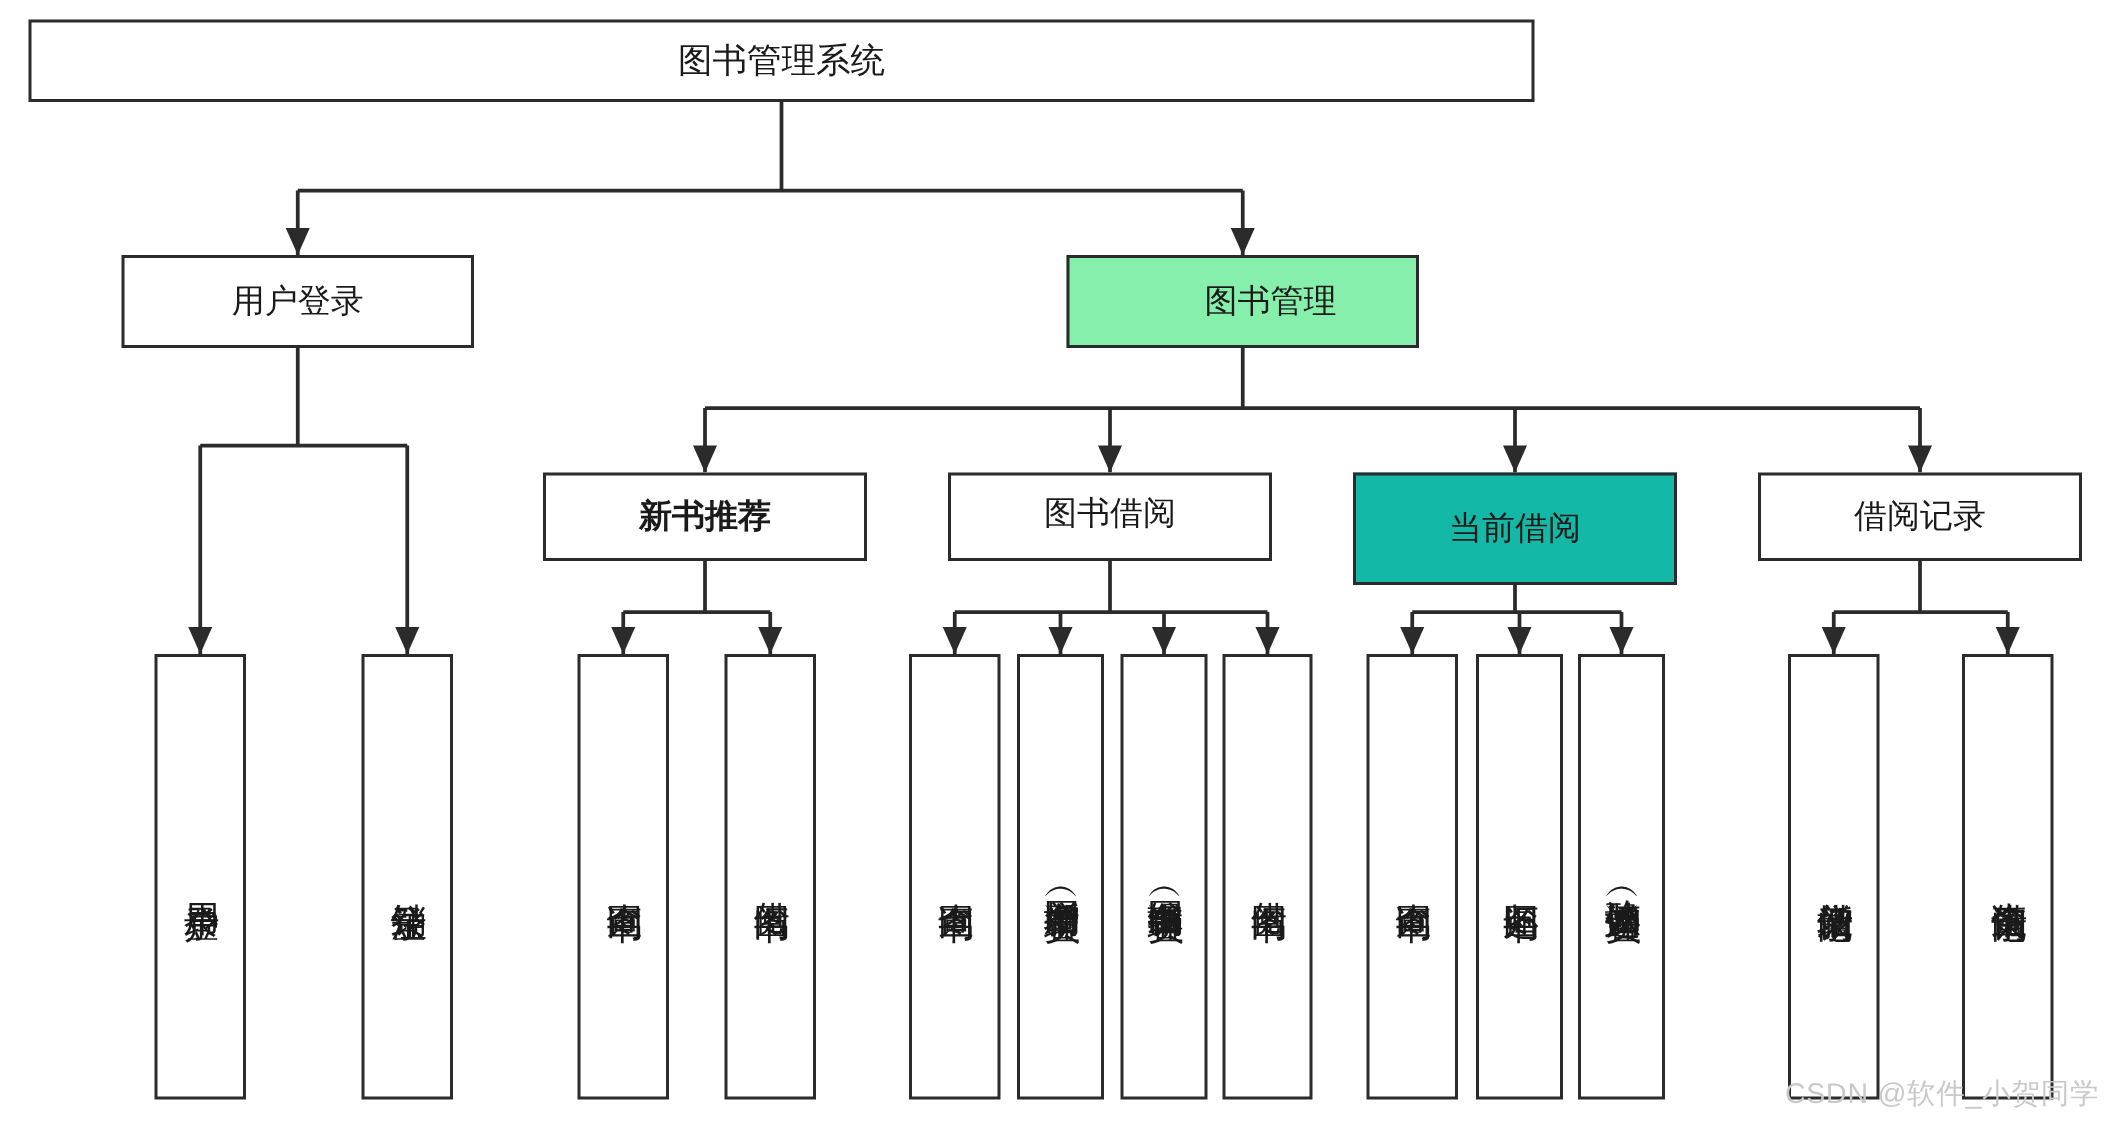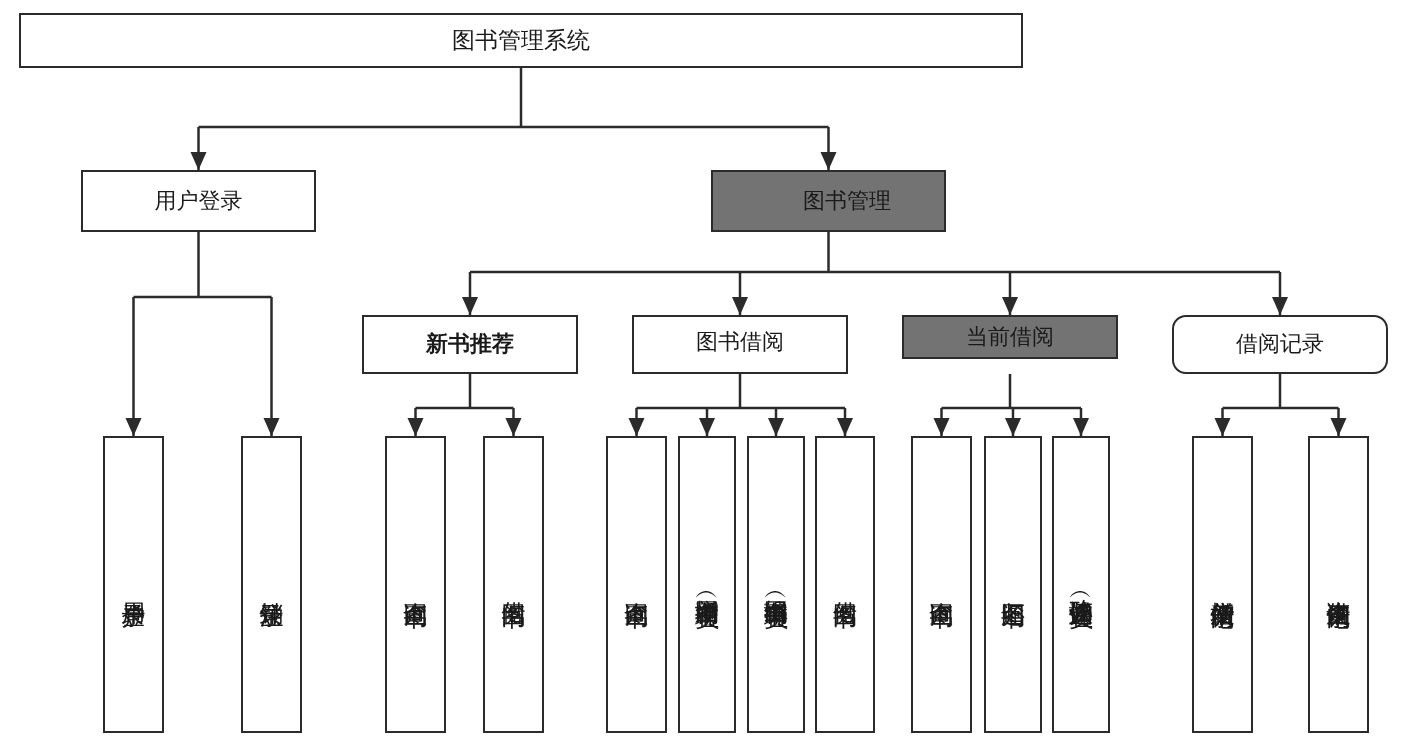--- a/index.html
+++ b/index.html
@@ -121,33 +121,33 @@
       <line x1="1338.5" y1="408" x2="1338.5" y2="436" stroke="#2b2b2b" stroke-width="2.5"></line>
       <path d="M 1330.5 418 L 1346.5 418 L 1338.5 436 Z" fill="#2b2b2b"></path>
     </svg>
   <div id="nodes">
       <div class="node horizontal root" style="left: 19px; top: 13px; width: 1004px; height: 55px; border-color: rgb(43, 43, 43); background: rgb(255, 255, 255); color: rgb(26, 26, 26);">
         <span class="label">图书管理系统</span>
       </div>
       <div class="node horizontal" style="left: 81px; top: 170px; width: 235px; height: 62px; border-color: rgb(43, 43, 43); background: rgb(255, 255, 255); color: rgb(26, 26, 26);">
         <span class="label">用户登录</span>
       </div>
-      <div class="node horizontal" style="left: 711px; top: 170px; width: 235px; height: 62px; border-color: rgb(43, 43, 43); background: #737373; color: rgb(26, 26, 26); padding-left: 37px;">
+      <div class="node horizontal" style="left: 711px; top: 170px; width: 235px; height: 62px; border-color: rgb(43, 43, 43); background: #86efac; color: rgb(26, 26, 26); padding-left: 37px;">
         <span class="label">图书管理</span>
       </div>
       <div class="node horizontal" style="left: 362px; top: 315px; width: 216px; height: 59px; border-color: rgb(43, 43, 43); background: rgb(255, 255, 255); color: rgb(26, 26, 26); font-weight: bold;">
         <span class="label">新书推荐</span>
       </div>
       <div class="node horizontal" style="left: 632px; top: 315px; width: 216px; height: 59px; border-color: rgb(43, 43, 43); background: rgb(255, 255, 255); color: rgb(26, 26, 26); font-family: Liberation Mono, monospace;">
         <span class="label">图书借阅</span>
       </div>
-      <div class="node horizontal" style="left: 902px; top: 315px; width: 216px; height: 44px; border-color: rgb(43, 43, 43); background: #737373; color: rgb(26, 26, 26);">
+      <div class="node horizontal" style="left: 902px; top: 315px; width: 216px; height: 75px; border-color: rgb(43, 43, 43); background: #14b8a6; color: rgb(26, 26, 26);">
         <span class="label">当前借阅</span>
       </div>
-      <div class="node horizontal" style="left: 1172px; top: 315px; width: 216px; height: 59px; border-color: rgb(43, 43, 43); background: rgb(255, 255, 255); color: rgb(26, 26, 26); border-radius: 14px;">
+      <div class="node horizontal" style="left: 1172px; top: 315px; width: 216px; height: 59px; border-color: rgb(43, 43, 43); background: rgb(255, 255, 255); color: rgb(26, 26, 26);">
         <span class="label">借阅记录</span>
       </div>
       <div class="node vertical" style="left: 103px; top: 436px; width: 61px; height: 297px; border-color: rgb(43, 43, 43); background: rgb(255, 255, 255); color: rgb(26, 26, 26);">
         <span class="label">用户登录</span>
       </div>
       <div class="node vertical" style="left: 241px; top: 436px; width: 61px; height: 297px; border-color: rgb(43, 43, 43); background: rgb(255, 255, 255); color: rgb(26, 26, 26);">
         <span class="label">注销登录</span>
       </div>
       <div class="node vertical" style="left: 385px; top: 436px; width: 61px; height: 297px; border-color: rgb(43, 43, 43); background: rgb(255, 255, 255); color: rgb(26, 26, 26);">
         <span class="label">查询图书</span>
@@ -176,13 +176,14 @@
       <div class="node vertical" style="left: 1052px; top: 436px; width: 58px; height: 297px; border-color: rgb(43, 43, 43); background: rgb(255, 255, 255); color: rgb(26, 26, 26);">
         <span class="label">确认归还（管理员）</span>
       </div>
       <div class="node vertical" style="left: 1192px; top: 436px; width: 61px; height: 297px; border-color: rgb(43, 43, 43); background: rgb(255, 255, 255); color: rgb(26, 26, 26);">
         <span class="label">新增借阅记录</span>
       </div>
       <div class="node vertical" style="left: 1308px; top: 436px; width: 61px; height: 297px; border-color: rgb(43, 43, 43); background: rgb(255, 255, 255); color: rgb(26, 26, 26);">
         <span class="label">查询借阅记录</span>
       </div>
     </div>
+  <div class="watermark" style="left: 1190px; top: 716px; color: rgb(201, 201, 201);">CSDN @软件_小贺同学</div>
 </div>
 
 </body></html>

